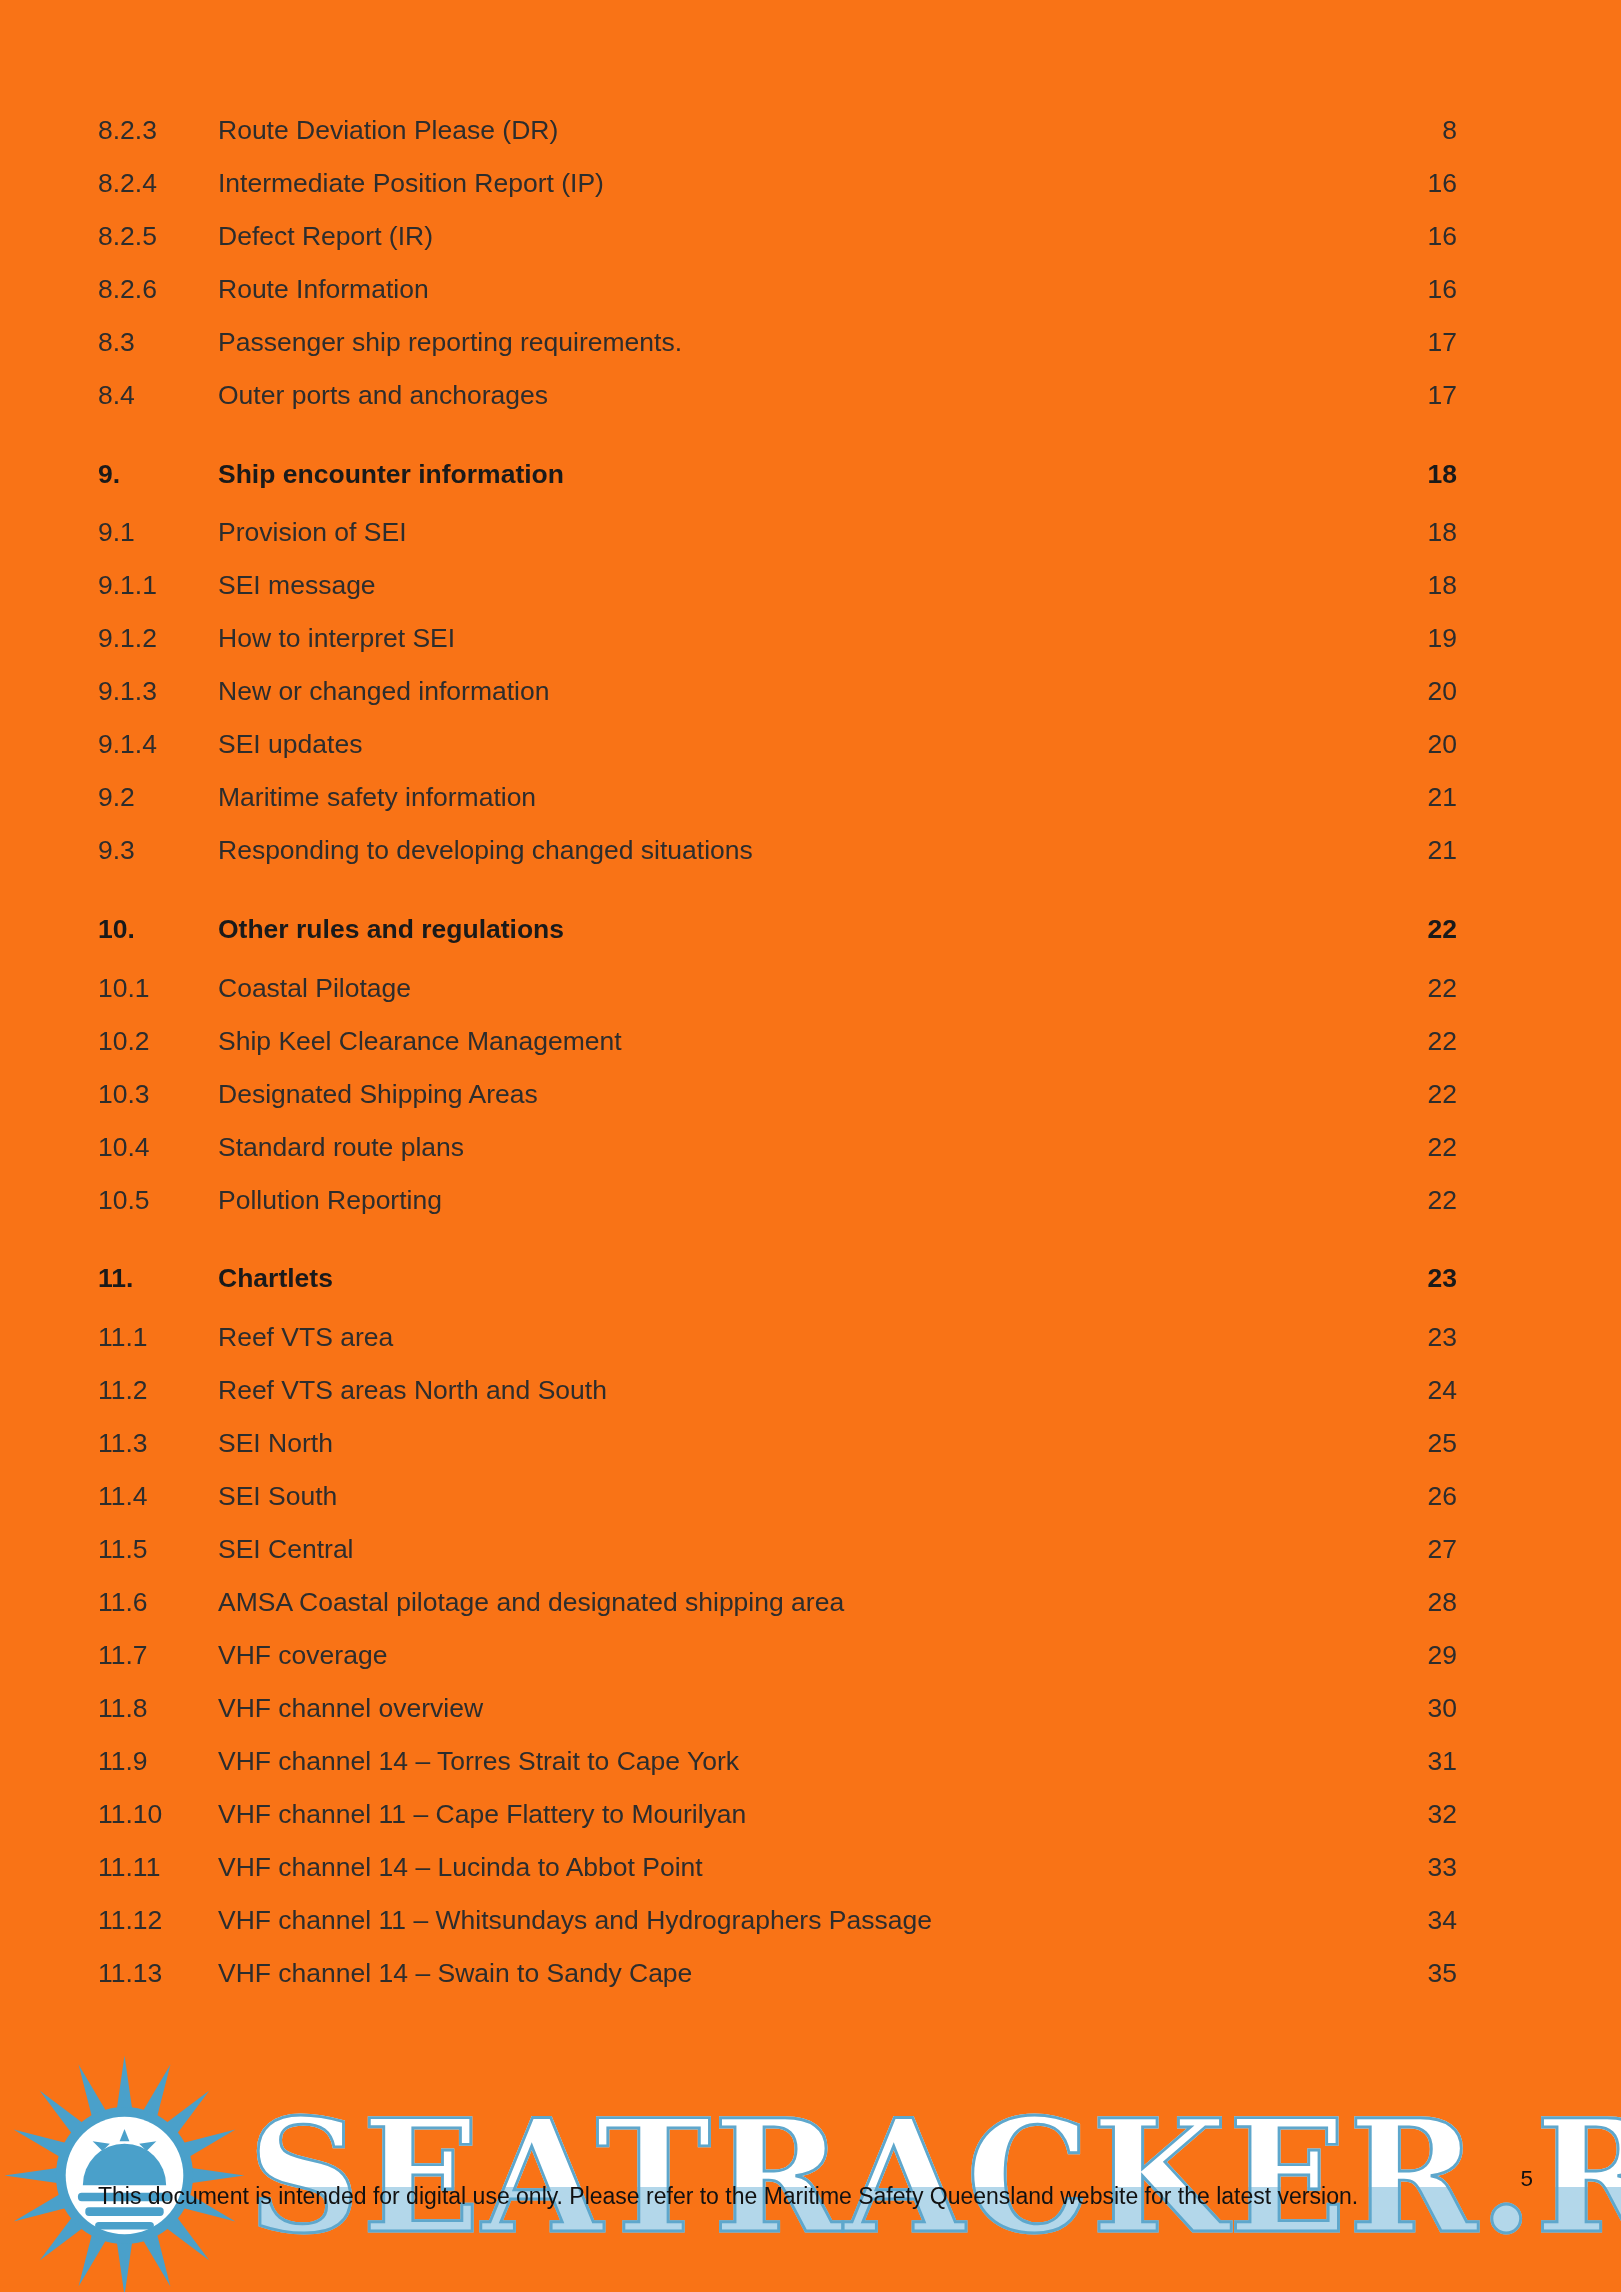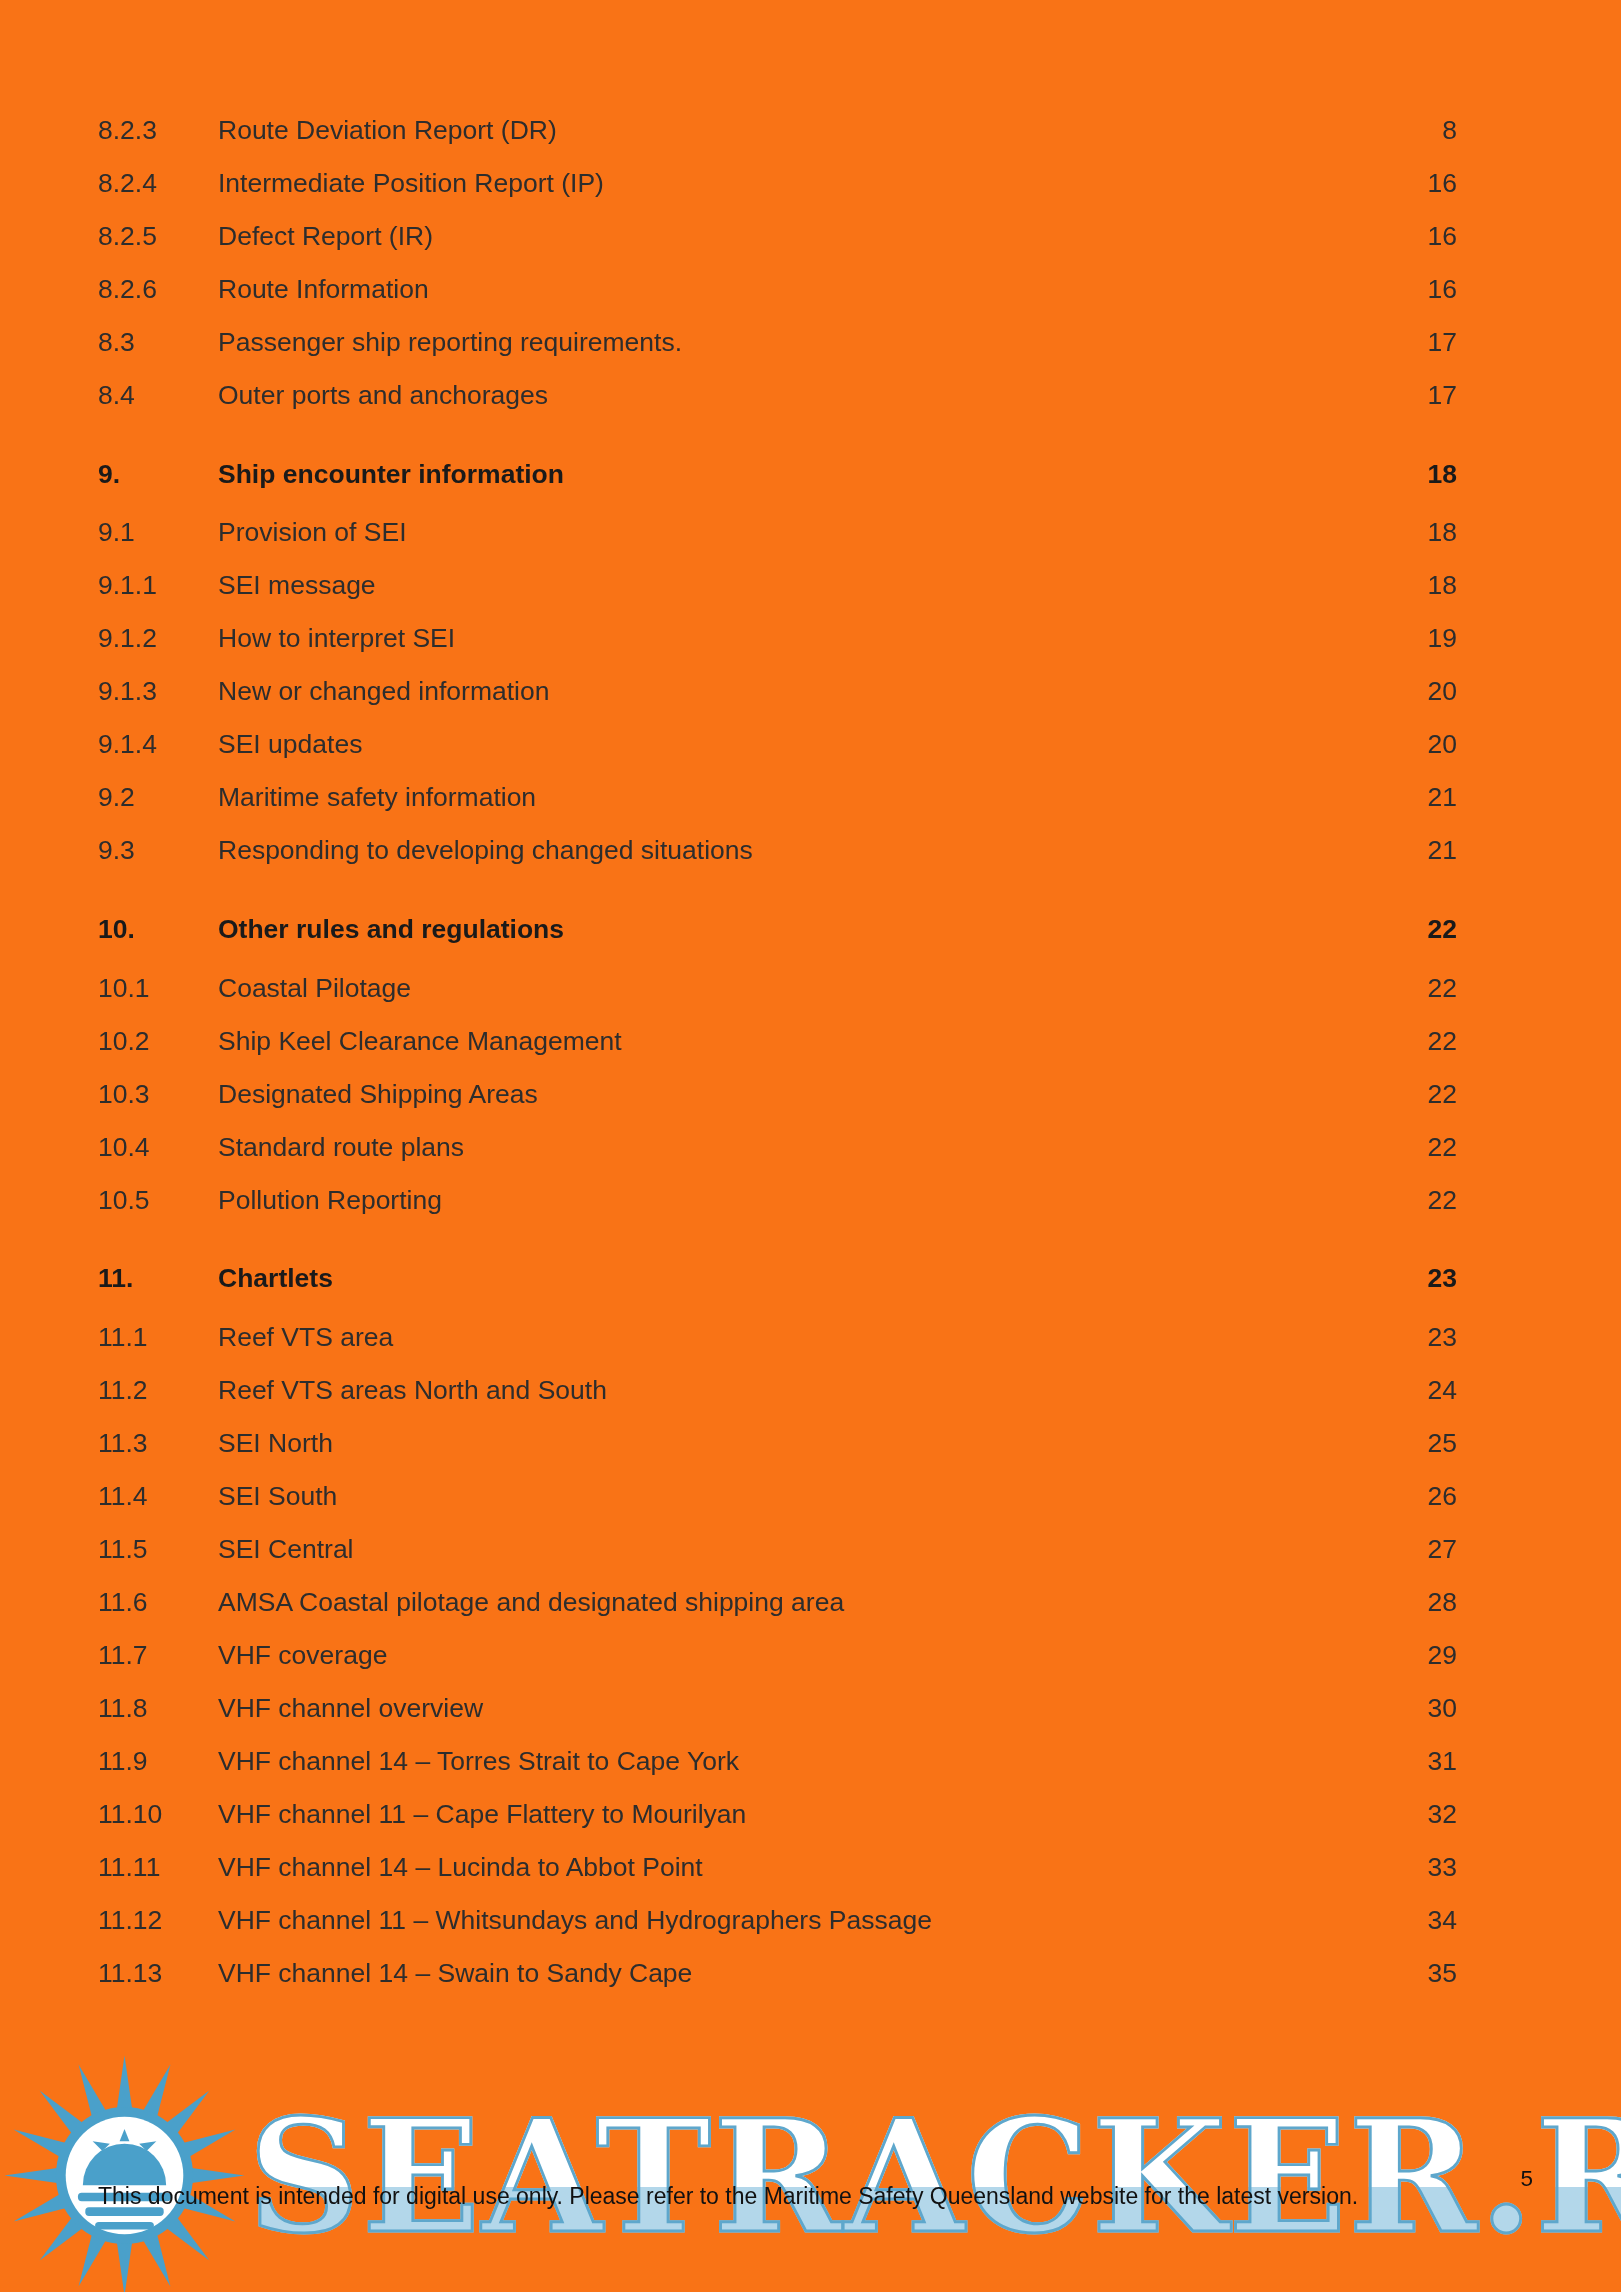--- a/index.html
+++ b/index.html
@@ -99,21 +99,21 @@
   }
 </style>
 </head>
 <body>
 
 <div class="page">
 
   <div class="toc">
     <div class="toc-row">
       <span class="toc-num">8.2.3</span>
-      <span class="toc-title">Route Deviation Report (DR)</span>
+      <span class="toc-title">Route Deviation Please (DR)</span>
       <span class="toc-page">8</span>
     </div>
 
     <div class="toc-row">
       <span class="toc-num">8.2.4</span>
       <span class="toc-title">Intermediate Position Report (IP)</span>
       <span class="toc-page">16</span>
     </div>
 
     <div class="toc-row">

